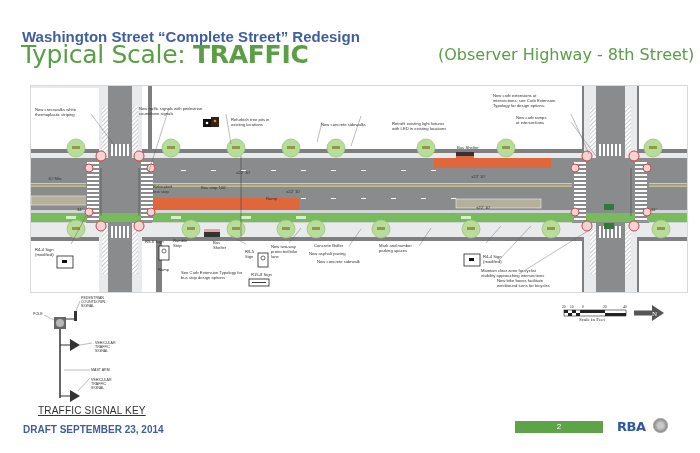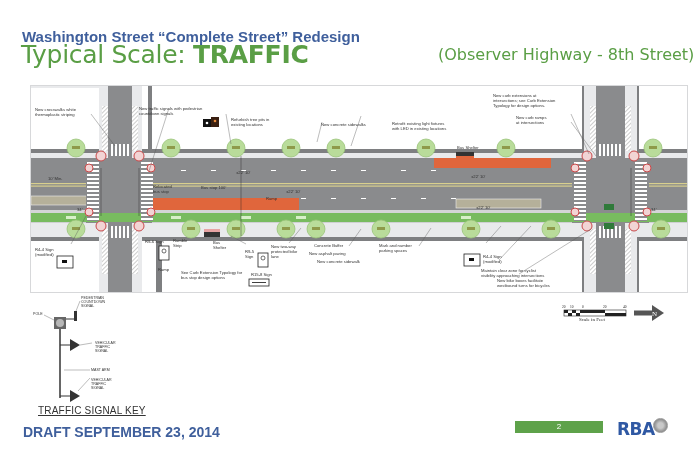--- a/index.html
+++ b/index.html
@@ -9,23 +9,23 @@
     .title b { font-weight: bold; }
     .range { position: absolute; left: 438px; top: 45px; font-size: 16px; color: #5a9e45; font-family: "DejaVu Sans", sans-serif; text-align: center; }
     .plan { position: absolute; left: 30px; top: 85px; width: 658px; height: 208px; background: #e9eaec; border: 1px solid #d7d8da; box-sizing: border-box; overflow: hidden; }
     .plan svg { position: absolute; left: 0; top: 0; }
     .lbl { position: absolute; font-size: 4.2px; line-height: 5px; color: #333; font-family: "Liberation Sans", sans-serif; white-space: pre-line; }
     .key { position: absolute; left: 30px; top: 293px; width: 120px; height: 118px; }
     .key-title { position: absolute; left: 38px; top: 405px; font-size: 10px; color: #333; text-decoration: underline; font-family: "Liberation Sans", sans-serif; letter-spacing: 0.2px; }
     .key-lbl { position: absolute; font-size: 3.6px; line-height: 4.2px; color: #333; white-space: pre-line; font-family: "Liberation Sans", sans-serif; }
     .scale { position: absolute; left: 560px; top: 300px; width: 110px; height: 30px; }
     .scale-lbl { position: absolute; left: 579px; top: 317px; font-size: 5px; color: #222; font-family: "Liberation Serif", serif; }
-    .draft { position: absolute; left: 23px; top: 424px; font-size: 14px; font-weight: bold; color: #3f5f9c; font-family: "Liberation Sans", sans-serif; }
+    .draft { position: absolute; left: 23px; top: 424px; font-size: 10px; font-weight: bold; color: #3f5f9c; font-family: "Liberation Sans", sans-serif; }
     .pagebar { position: absolute; left: 515px; top: 421px; width: 88px; height: 12px; background: #5ea24a; color: #fff; font-size: 8px; text-align: center; line-height: 12px; font-family: "Liberation Sans", sans-serif; }
-    .logo { position: absolute; left: 617px; top: 419px; font-size: 17px; font-weight: bold; color: #2f58a3; font-family: "DejaVu Sans", sans-serif; letter-spacing: -0.5px; }
+    .logo { position: absolute; left: 617px; top: 419px; font-size: 13px; font-weight: bold; color: #2f58a3; font-family: "DejaVu Sans", sans-serif; letter-spacing: -0.5px; }
     .seal { position: absolute; left: 653px; top: 418px; width: 15px; height: 15px; border-radius: 50%; background: radial-gradient(circle, #c9c9c9 30%, #8d8d8d 70%, #bbb 100%); border: 1px solid #999; box-sizing: border-box; }
   </style>
 </head>
 <body>
 
 <div class="subtitle">Washington Street “Complete Street” Redesign</div>
 <div class="title"><span>Typical Scale: </span><b>TRAFFIC</b></div>
 <div class="range">(Observer Highway - 8th Street)</div>
 
 <div class="plan">

